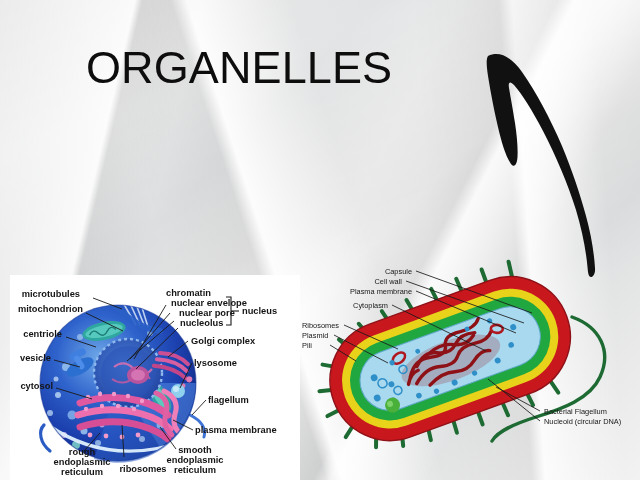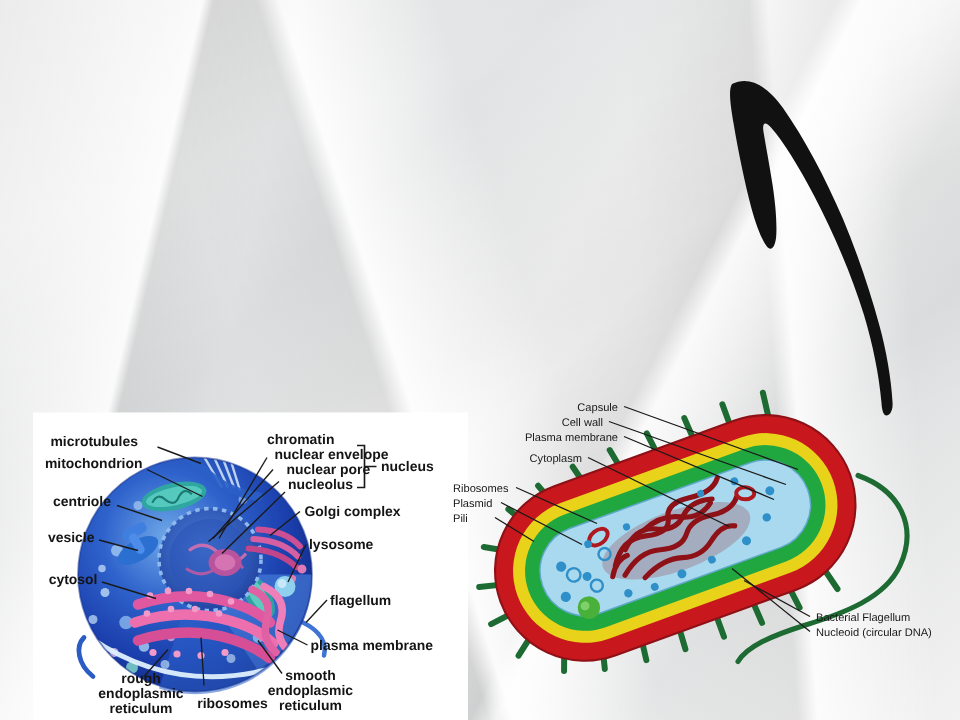--- a/index.html
+++ b/index.html
@@ -25,21 +25,21 @@
   
   #title{
     position:absolute;left:86px;top:40px;width:400px;
     font-size:45px;line-height:55px;font-weight:400;
     color:#0d0d0d;letter-spacing:.1px;
   }
   #title div{white-space:nowrap;}
 
   
   #animal-panel{
-    position:absolute;left:22px;top:275px;width:290px;height:205px;
+    position:absolute;left:10px;top:275px;width:290px;height:205px;
     background:#ffffff;overflow:hidden;
   }
   #animal-svg{position:absolute;left:0;top:0;}
 
   
   #bact-panel{position:absolute;left:300px;top:259px;width:340px;height:208px;overflow:hidden;}
   #bact-svg{position:absolute;left:0;top:0;}
 
   text{font-family:"Liberation Sans", sans-serif;}
 </style>
@@ -58,20 +58,21 @@
              C87 165 84 168 81 164 C77.5 159 74 150 71 139
              C66.5 122 62 100 59 82 C57 70 55.5 60 58 56 Z" fill="#111111"></path>
     <path d="M55 58 C45 66 36 84 32 104 C29 119 30 134 35 144
              C39 152 46 155 54 152 C62 149 70 141 76 131
              C80 124 82 117 81 112 C80 106 76 104 70 107
              C64 110 58 116 54 120 C50.5 123.5 49 122 50 117
              C52 107 55 92 57 80 C58.5 70 58.5 61 55 58 Z" fill="#111111" opacity="0"></path>
   </svg>
 
   <div id="title">
+    <div>ORGANELLES</div>
   </div>
 
   <div id="animal-panel">
     <svg id="animal-svg" width="290" height="205" viewBox="0 0 290 205">
       <defs>
         <radialGradient id="cellg" cx="38%" cy="34%" r="72%">
           <stop offset="0%" stop-color="#6fa8e8"></stop>
           <stop offset="38%" stop-color="#2f63cc"></stop>
           <stop offset="72%" stop-color="#1b3fad"></stop>
           <stop offset="100%" stop-color="#11277e"></stop>

